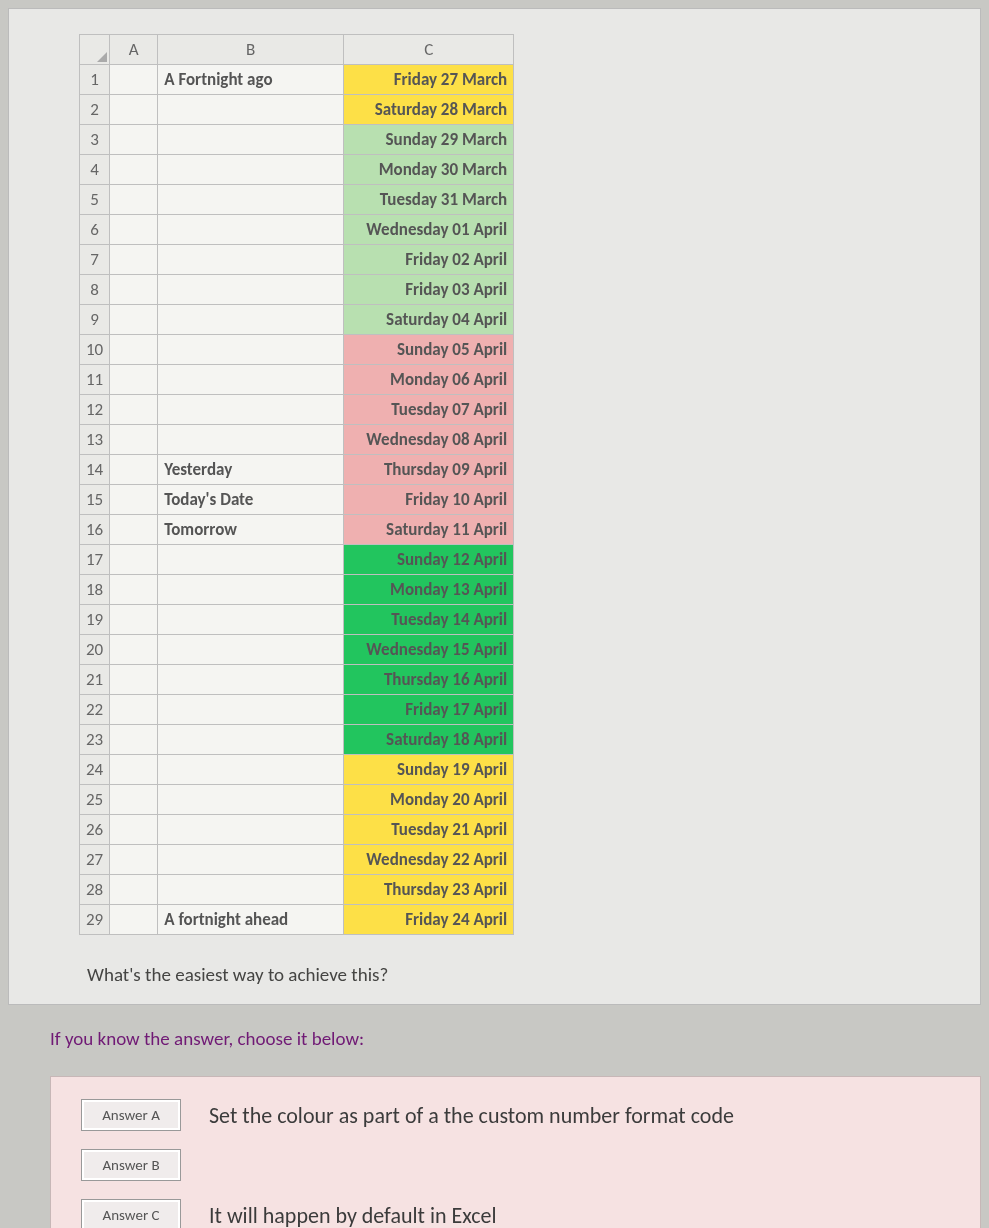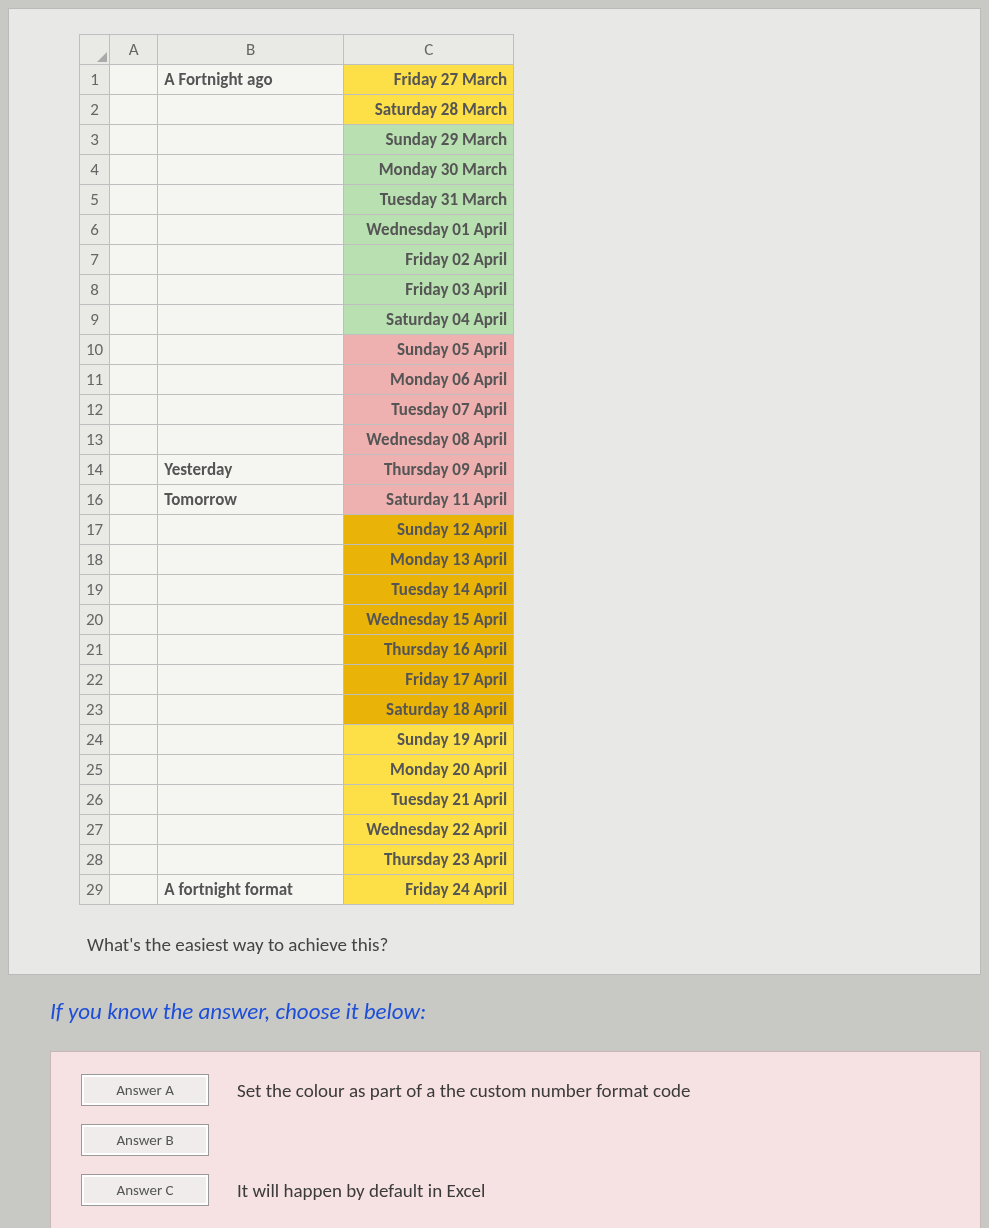--- a/index.html
+++ b/index.html
@@ -51,71 +51,70 @@
       text-align: left;
     }
     .date-cell {
       text-align: right;
       font-weight: bold;
       color: #333;
       border: 2px solid #777;
     }
     .fill-green { background: #b8e0b0; }
     .fill-pink { background: #efb0b0; }
-    .fill-yellow { background: #eab308; }
+    .fill-yellow { background: #22c55e; }
     .fill-none { background: #fde047; }
     .select-corner {
       background: #e9e9e6;
       position: relative;
     }
     .select-triangle {
       position: absolute;
       right: 2px; bottom: 2px;
       width: 0; height: 0;
       border-left: 10px solid transparent;
       border-bottom: 10px solid #aaa;
     }
     .question-text {
       font-size: 19px;
       color: #454543;
       padding: 28px 0 18px 8px;
     }
     .prompt-text {
-      font-size: 23px;
-      color: #1d4ed8;
+      font-size: 19px;
+      color: #701a75;
       padding: 22px 0 18px 50px;
-      font-style: italic;
     }
     .answers-box {
       margin: 8px 8px 0 50px;
       background: #f6e2e2;
       border: 1px solid #c7b7b7;
       padding: 22px 20px 10px 30px;
     }
     .answer-row {
       display: flex;
       align-items: center;
       margin-bottom: 18px;
     }
     .answer-btn {
-      width: 128px;
+      width: 100px;
       height: 32px;
       background: #f0ecec;
       border: 1px solid #999;
       color: #555;
       font-size: 15px;
       display: flex;
       align-items: center;
       justify-content: center;
       margin-right: 28px;
       box-shadow: inset 0 0 0 2px #fff;
       cursor: pointer;
     }
     .answer-text {
-      font-size: 19px;
+      font-size: 22px;
       color: #3b3b3b;
     }
   </style>
 </head>
 <body>
 
 <div class="sheet-container">
   <table class="spreadsheet">
     <thead>
       <tr>
@@ -206,20 +205,26 @@
           <td class="col-b-cell"></td>
           <td class="date-cell fill-pink">Wednesday 08 April</td>
         </tr>
         <tr>
           <th class="rowhead">14</th>
           <td></td>
           <td class="col-b-cell">Yesterday</td>
           <td class="date-cell fill-pink">Thursday 09 April</td>
         </tr>
         <tr>
+          <th class="rowhead">15</th>
+          <td></td>
+          <td class="col-b-cell">Today's Date</td>
+          <td class="date-cell fill-pink">Friday 10 April</td>
+        </tr>
+        <tr>
           <th class="rowhead">16</th>
           <td></td>
           <td class="col-b-cell">Tomorrow</td>
           <td class="date-cell fill-pink">Saturday 11 April</td>
         </tr>
         <tr>
           <th class="rowhead">17</th>
           <td></td>
           <td class="col-b-cell"></td>
           <td class="date-cell fill-yellow">Sunday 12 April</td>
@@ -286,21 +291,21 @@
         </tr>
         <tr>
           <th class="rowhead">28</th>
           <td></td>
           <td class="col-b-cell"></td>
           <td class="date-cell fill-none">Thursday 23 April</td>
         </tr>
         <tr>
           <th class="rowhead">29</th>
           <td></td>
-          <td class="col-b-cell">A fortnight format</td>
+          <td class="col-b-cell">A fortnight ahead</td>
           <td class="date-cell fill-none">Friday 24 April</td>
         </tr>
       </tbody>
   </table>
   <div class="question-text">What's the easiest way to achieve this?</div>
 </div>
 
 <div class="prompt-text">If you know the answer, choose it below:</div>
 
 <div class="answers-box" id="answers-box">

